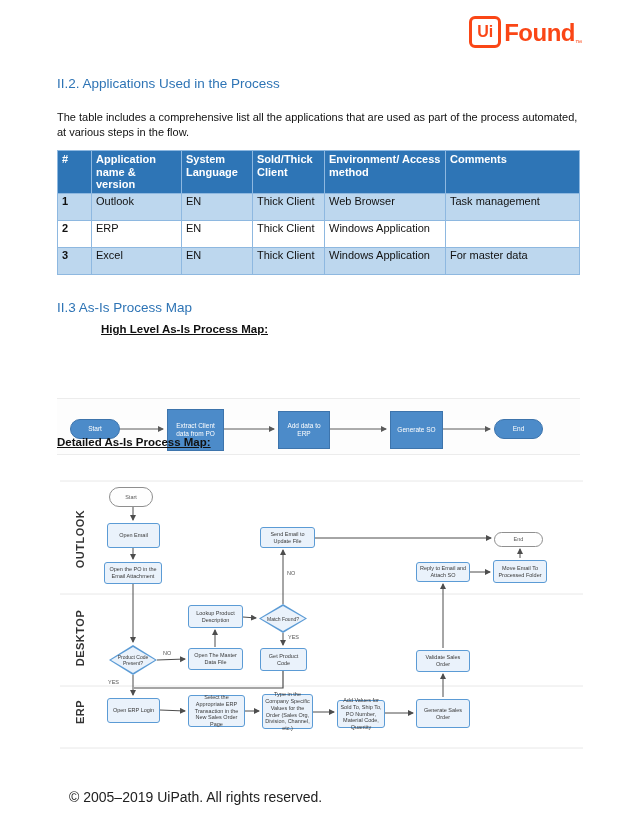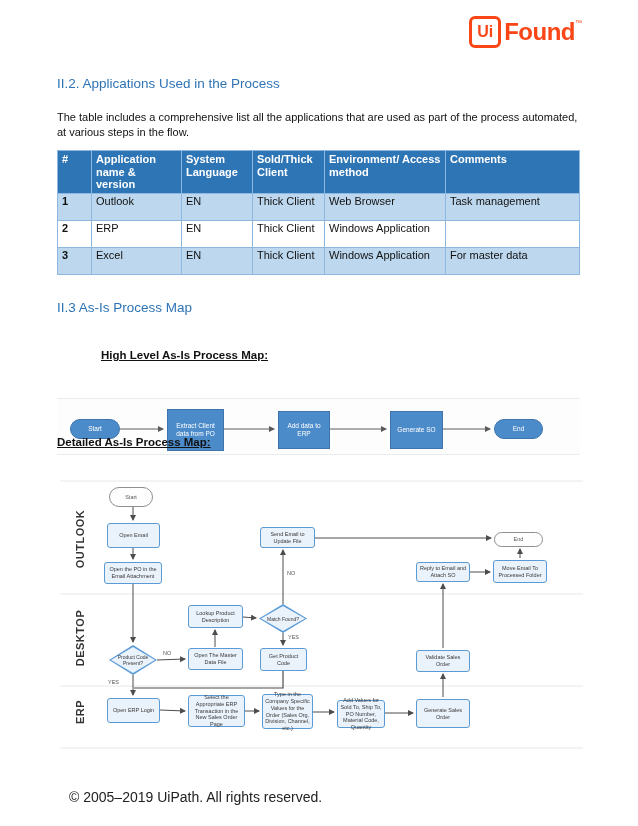--- a/index.html
+++ b/index.html
@@ -1,20 +1,20 @@
 <!DOCTYPE html>
 <html><head>
 <meta charset="utf-8">
 <style>
   html,body { margin:0; padding:0; }
   body { font-family:"Liberation Sans", sans-serif; background:#ffffff; }
   .page { position:relative; width:638px; height:826px; background:#ffffff; overflow:hidden; }
 
   
-  .logo { position:absolute; top:16px; right:56px; display:flex; align-items:flex-start; color:#FA4616;margin-left:24px; }
+  .logo { position:absolute; top:16px; right:56px; display:flex; align-items:flex-end; color:#FA4616;margin-left:24px; }
   .logo-box { width:26px; height:26px; border:3px solid #FA4616; border-radius:6px; display:flex; align-items:center; justify-content:center; font-weight:bold; font-size:16px; margin-right:3px; }
   .logo-word { font-size:24px; font-weight:bold; line-height:31px; letter-spacing:-0.5px; }
   .logo-tm { font-size:7px; line-height:10px; margin-top:2px; }
 
   .h-blue { position:absolute; left:57px; color:#2E74B5; font-size:13.5px; white-space:nowrap; }
   .body-text { position:absolute; left:57px; width:527px; font-size:11px; line-height:1.32; color:#111; }
   .sub-title { position:absolute; left:57px; font-size:11.5px; font-weight:bold; text-decoration:underline; color:#111; }
   .footnote { position:absolute; left:57px; font-size:11px; font-style:italic; color:#2E74B5; }
   .footer { position:absolute; left:69px; top:789px; font-size:14px; color:#222;text-align:center; }
 
@@ -92,21 +92,21 @@
         <td>EN</td>
         <td>Thick Client</td>
         <td>Windows Application</td>
         <td>For master data</td>
       </tr>
     </tbody>
   </table>
 
 
   <div class="h-blue" style="top:300px;">II.3 As-Is Process Map</div>
-  <div class="sub-title" style="top:349px;padding-left:44px;">High Level As-Is Process Map:</div>
+  <div class="sub-title" style="top:323px;padding-left:44px;">High Level As-Is Process Map:</div>
 
   <div class="hl-map">
     <svg class="map-svg" width="523" height="55">
       <defs>
         <marker id="arr2" markerWidth="7" markerHeight="7" refX="5" refY="3" orient="auto">
           <path d="M0,0 L6,3 L0,6 Z" fill="#5a5a5a"></path>
         </marker>
       </defs>
       <line x1="63" y1="30" x2="106" y2="30" stroke="#5a5a5a" stroke-width="1" marker-end="url(#arr2)"></line>
       <line x1="167" y1="30" x2="217" y2="30" stroke="#5a5a5a" stroke-width="1" marker-end="url(#arr2)"></line>

